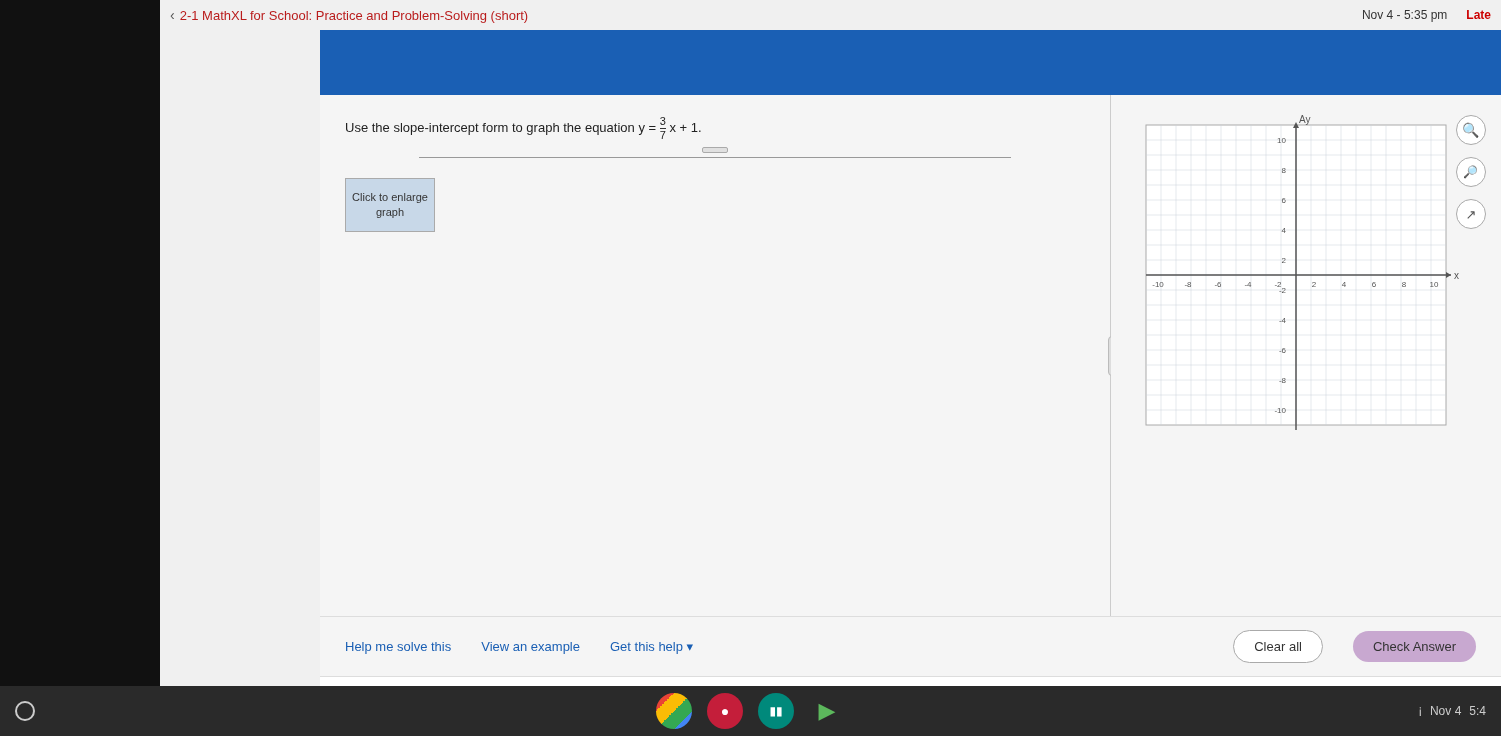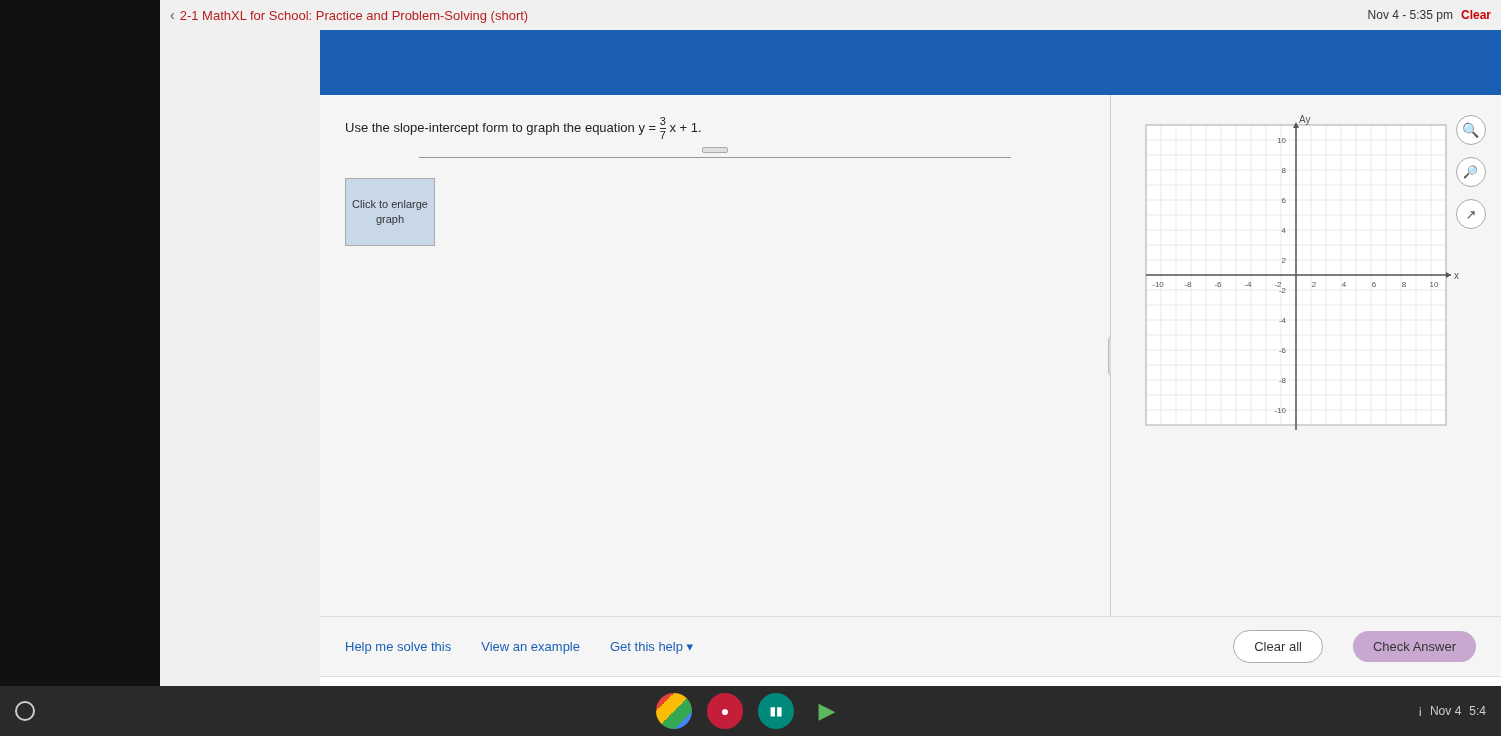--- a/index.html
+++ b/index.html
@@ -50,21 +50,21 @@
     }
 
     .top-bar-title {
       font-size: 13px;
       color: #b91c1c;
     }
 
     .top-bar-right {
       display: flex;
       align-items: center;
-      gap: 8px;
+      gap: 19px;
       font-size: 12px;
       color: #333;
     }
 
     .late-badge {
       color: #cc0000;
       font-weight: bold;
     }
 
     
@@ -146,21 +146,21 @@
     }
 
     .graphing-instruction {
       font-size: 13px;
       color: #222;
       margin-bottom: 15px;
     }
 
     .graph-thumbnail {
       width: 90px;
-      height: 68px;
+      height: 54px;
       background: #c8d8e8;
       border: 1px solid #aaa;
       display: flex;
       align-items: center;
       justify-content: center;
       cursor: pointer;
       position: relative;
     }
 
     .graph-thumbnail-text {
@@ -421,21 +421,21 @@
 
 <div class="screen">
 
   <div class="top-bar">
     <div class="top-bar-left">
       <span class="back-arrow">‹</span>
       <span class="top-bar-title">2-1 MathXL for School: Practice and Problem-Solving (short)</span>
     </div>
     <div class="top-bar-right">
       <span>Nov 4 - 5:35 pm</span>
-      <span class="late-badge">Clear</span>
+      <span class="late-badge">Late</span>
     </div>
   </div>
 
   <div class="blue-header"></div>
 
   <div class="main-content">
 
     <div class="left-panel">
 
       <p class="question-instruction">

